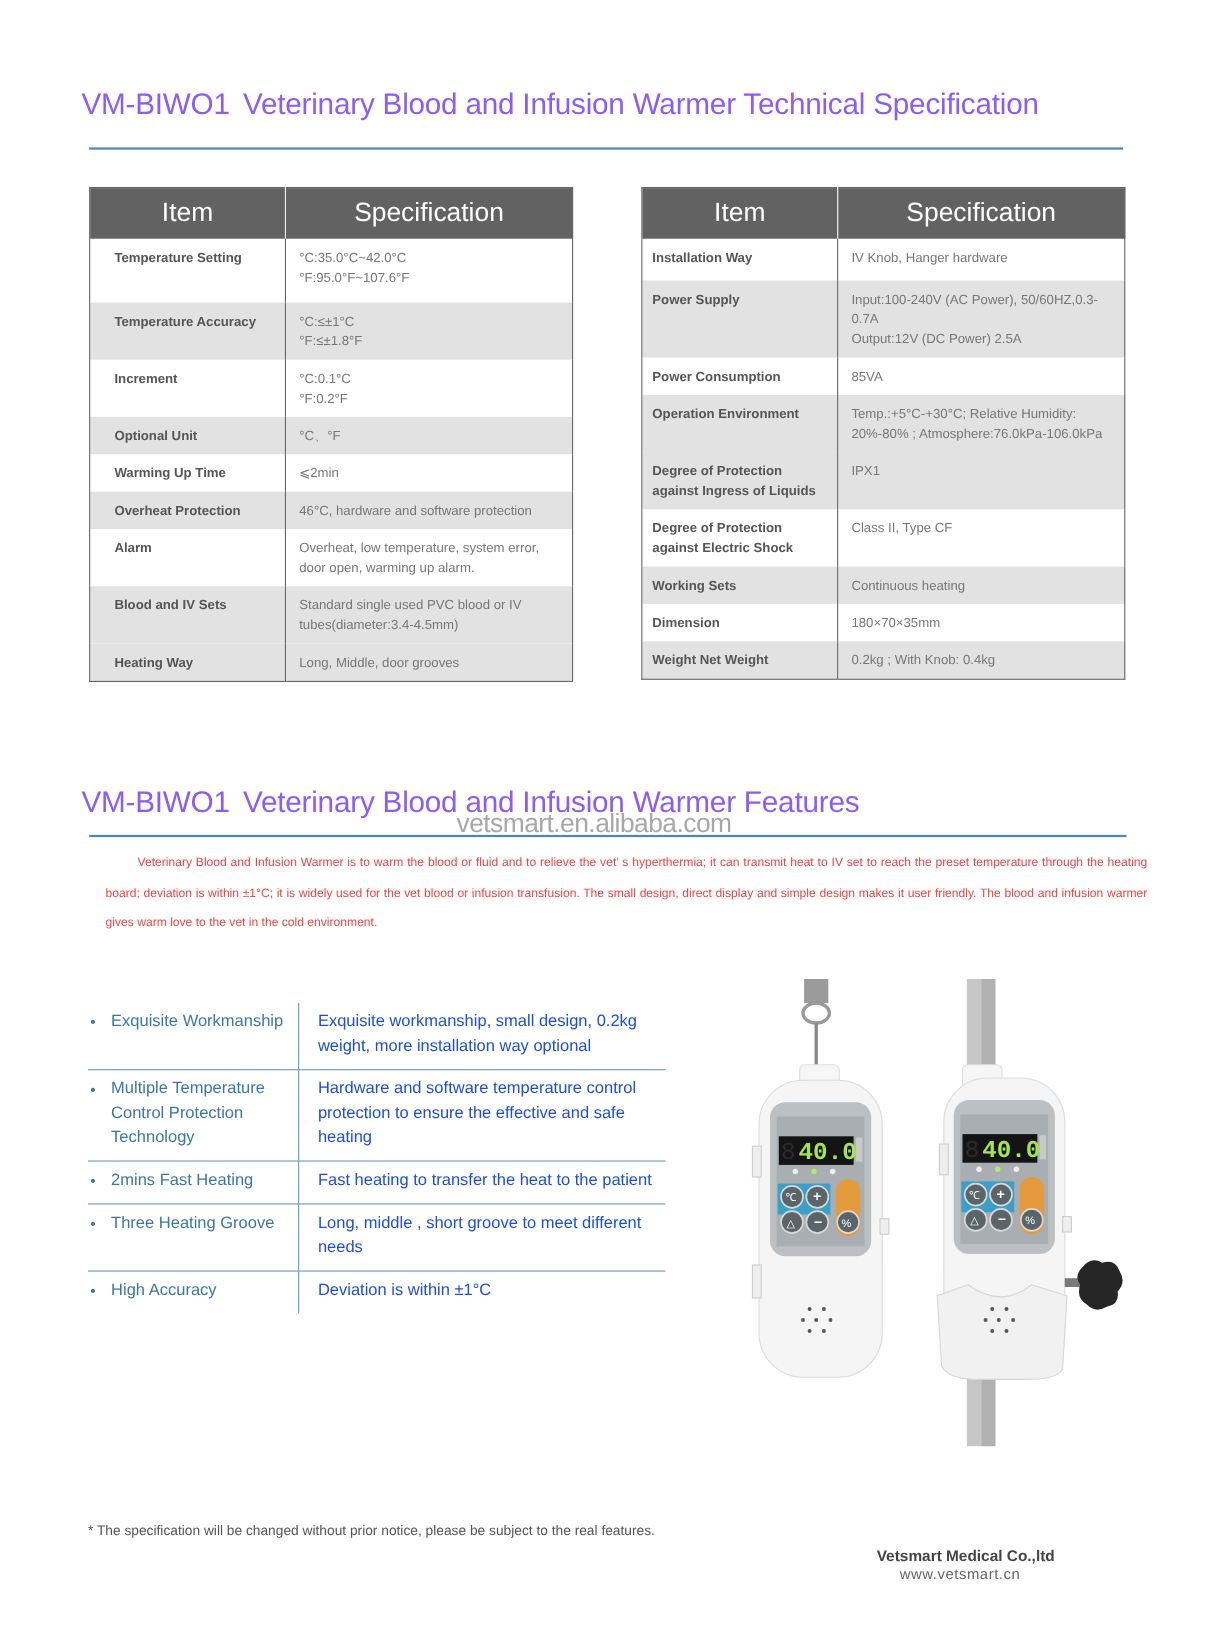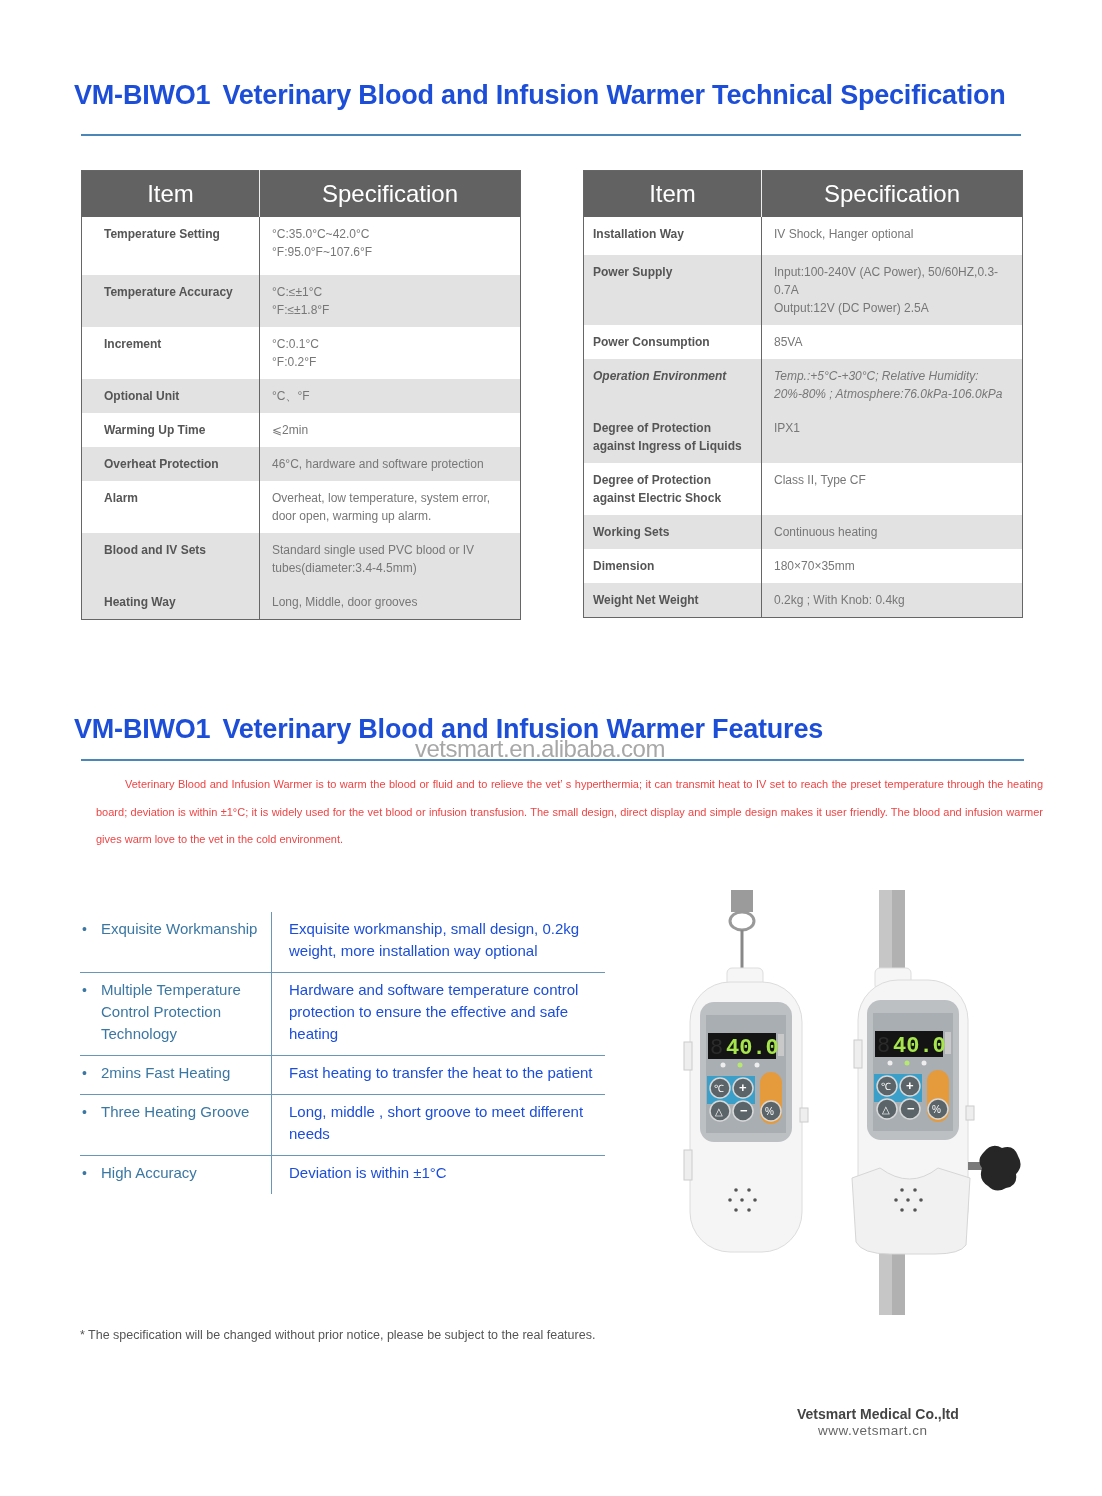--- a/index.html
+++ b/index.html
@@ -1,36 +1,36 @@
 <!DOCTYPE html>
 <html><head>
 <meta charset="utf-8">
 <style>
   html, body { margin:0; padding:0; background:#ffffff; }
   body { width:1102px; height:1496px; position:relative; font-family:"Liberation Sans", sans-serif; color:#555; overflow:hidden; }
-  .title { position:absolute; left:74px; font-size:27px; color:#1d4ed8; white-space:nowrap; letter-spacing:-0.2px;font-weight:bold; }
+  .title { position:absolute; left:74px; font-size:27px; color:#8b5cf6; white-space:nowrap; letter-spacing:-0.2px; }
   .title .model { margin-right:12px; }
   .rule { position:absolute; height:2px; background:#4a86b8; }
   table.spec { position:absolute; border-collapse:collapse; border:1.5px solid #666; table-layout:fixed; }
   table.spec th { background:#626262; color:#fff; font-weight:normal; font-size:24px; height:44px; text-align:center; border-right:1.5px solid #eee; }
   table.spec th:last-child { border-right:none; }
   table.spec td { font-size:12px; vertical-align:top; padding:8px 10px 8px 22px; line-height:18px; border-right:1.5px solid #666; color:#777; }
   table.spec td.item { font-weight:bold; color:#555; padding-left:22px; }
   table.spec td.val { padding-left:12px; border-right:none; }
   table.spec tr.alt td { background:#e2e2e2; }
   #spec-right td.item { padding-left:9px; }
   .intro { position:absolute; left:96px; top:771px; width:947px; font-size:11px; line-height:27.5px; color:#ef4444; text-align:justify; text-indent:29px; }
   .features { position:absolute; left:80px; top:912px; width:525px; }
   .frow { display:flex; border-bottom:1.5px solid #6a96b8; }
   .frow:last-child { border-bottom:none; }
   .fname { width:192px; border-right:1.5px solid #6a96b8; color:#3b77a3; font-size:15px; line-height:22px; padding:6px 0 10px 21px; position:relative; box-sizing:border-box; }
   .fname .bullet { position:absolute; left:2px; top:6px; color:#3b77a3; font-size:14px; }
   .fdesc { flex:1; color:#1d4ed8; font-size:15px; line-height:22px; padding:6px 0 10px 17px; }
   .product { position:absolute; left:680px; top:890px; width:370px; height:425px; }
-  .note { position:absolute; left:80px; top:1328px; font-size:12.5px; color:#555; }
+  .note { position:absolute; left:80px; top:1384px; font-size:12.5px; color:#555; }
   .company { position:absolute; left:797px; top:1406px; font-size:14px; font-weight:bold; color:#444; }
   .website { position:absolute; left:818px; top:1423px; font-size:13.5px; color:#666; letter-spacing:0.5px; }
   .watermark { position:absolute; left:415px; top:735px; font-size:24px; color:#8a8a8a; opacity:0.75; letter-spacing:-0.5px; }
 </style>
 </head>
 <body>
 
 <div class="title" style="top:80px;">
   <span class="model">VM-BIWO1</span><span>Veterinary Blood and Infusion Warmer Technical Specification</span>
 </div>
@@ -138,41 +138,41 @@
       <th>Item</th>
       <th>Specification</th>
     </tr>
   </thead>
   <tbody id="right-body">
       <tr style="height: 38px;">
         <td class="item">
           <div>Installation Way</div>
         </td>
         <td class="val">
-          <div> IV Shock, Hanger optional</div>
+          <div> IV Knob, Hanger hardware</div>
         </td>
       </tr>
       <tr class="alt" style="height: 48px;">
         <td class="item">
           <div>Power Supply</div>
         </td>
         <td class="val">
           <div>Input:100-240V (AC Power), 50/60HZ,0.3-0.7A</div>
           <div>Output:12V (DC Power)  2.5A</div>
         </td>
       </tr>
       <tr style="height: 32px;">
         <td class="item">
           <div>Power Consumption</div>
         </td>
         <td class="val">
           <div>85VA</div>
         </td>
       </tr>
-      <tr class="alt" style="height: 50px; font-style: italic;">
+      <tr class="alt" style="height: 50px;">
         <td class="item">
           <div>Operation Environment</div>
         </td>
         <td class="val">
           <div>Temp.:+5°C-+30°C; Relative Humidity:</div>
           <div>20%-80% ; Atmosphere:76.0kPa-106.0kPa</div>
         </td>
       </tr>
       <tr class="alt" style="height: 50px;">
         <td class="item">

